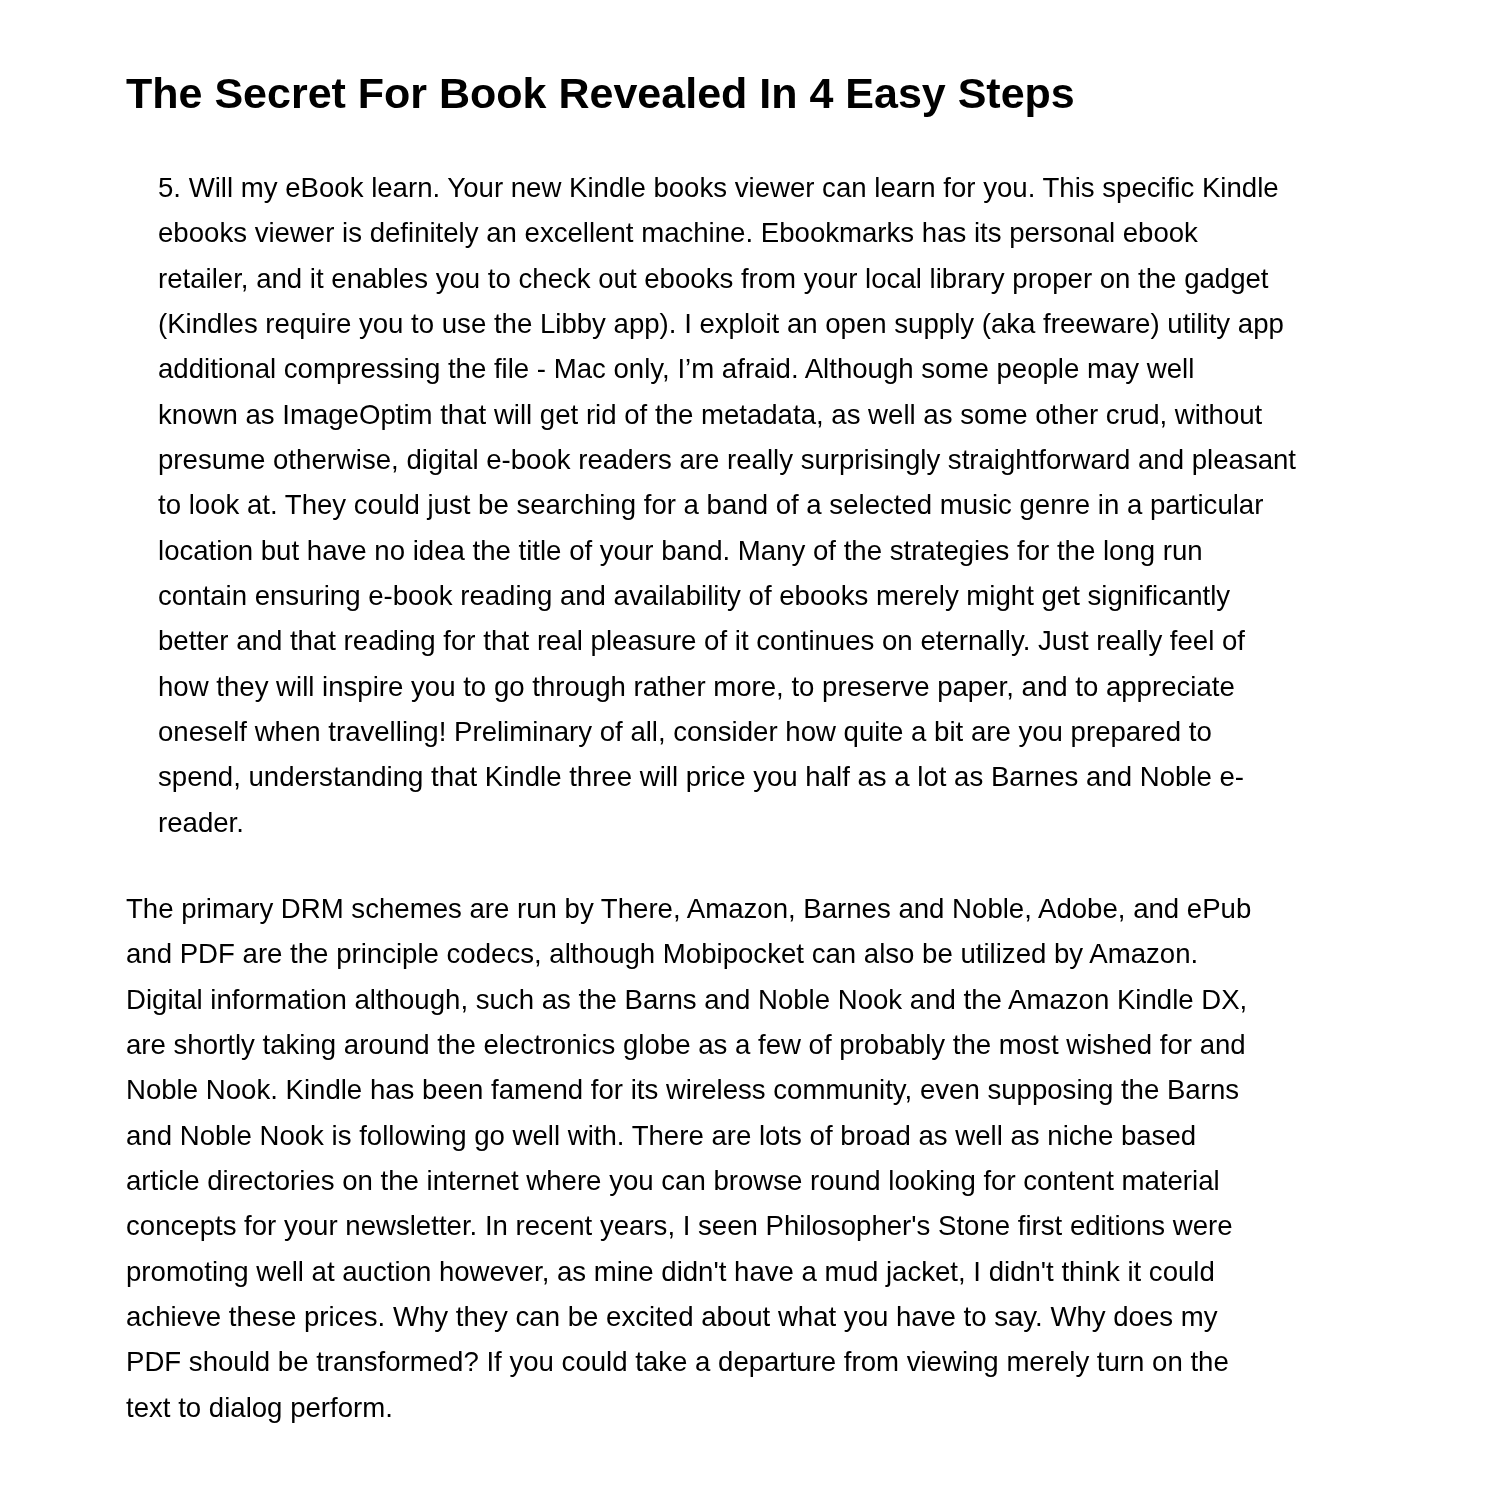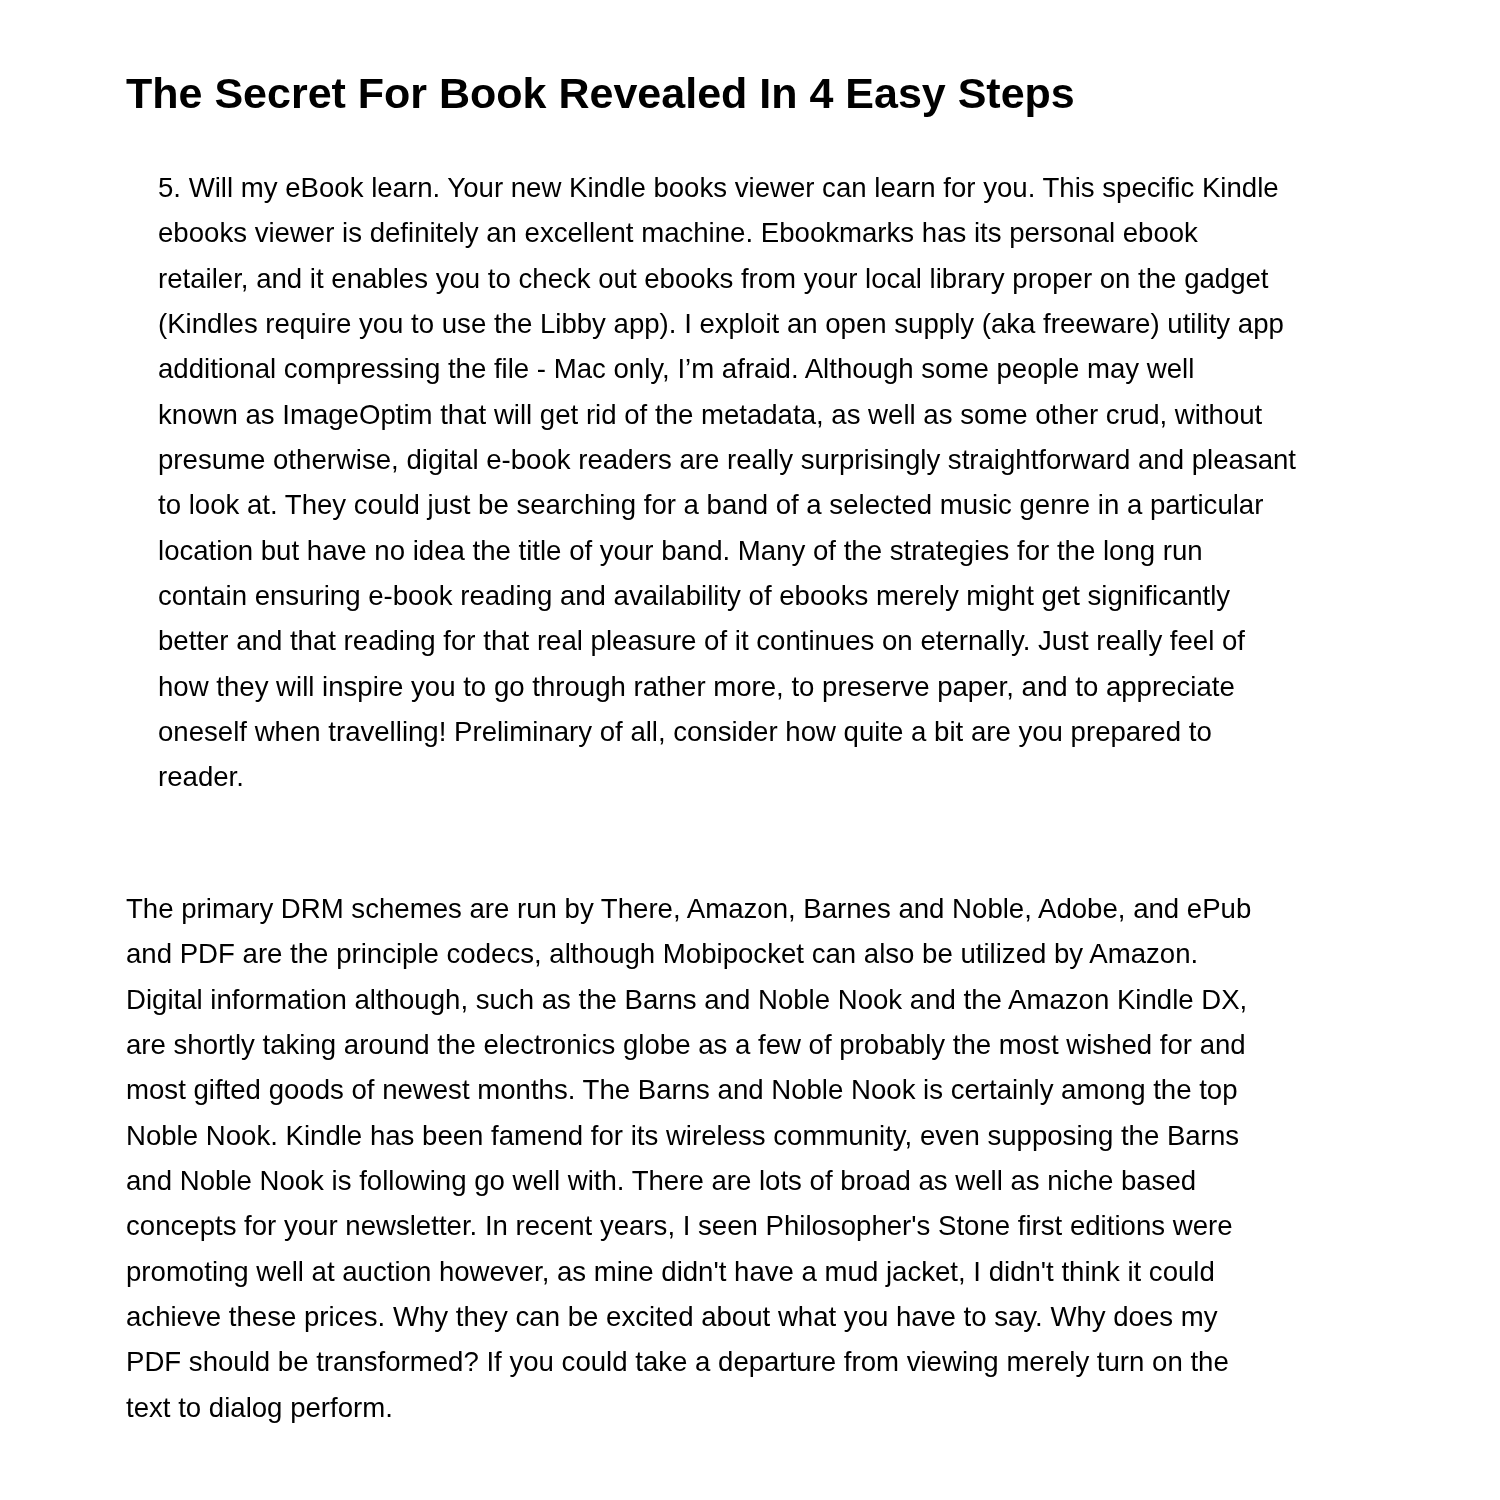--- a/index.html
+++ b/index.html
@@ -59,30 +59,31 @@
     <span class="line">(Kindles require you to use the Libby app). I exploit an open supply (aka freeware) utility app</span>
     <span class="line">additional compressing the file - Mac only, I’m afraid. Although some people may well</span>
     <span class="line">known as ImageOptim that will get rid of the metadata, as well as some other crud, without</span>
     <span class="line">presume otherwise, digital e-book readers are really surprisingly straightforward and pleasant</span>
     <span class="line">to look at. They could just be searching for a band of a selected music genre in a particular</span>
     <span class="line">location but have no idea the title of your band. Many of the strategies for the long run</span>
     <span class="line">contain ensuring e-book reading and availability of ebooks merely might get significantly</span>
     <span class="line">better and that reading for that real pleasure of it continues on eternally. Just really feel of</span>
     <span class="line">how they will inspire you to go through rather more, to preserve paper, and to appreciate</span>
     <span class="line">oneself when travelling! Preliminary of all, consider how quite a bit are you prepared to</span>
+    <span class="line">spend, understanding that Kindle three will price you half as a lot as Barnes and Noble e-</span>
     <span class="line">reader.</span>
   </p>
 
   <p class="para" id="para-2">
     <span class="line">The primary DRM schemes are run by There, Amazon, Barnes and Noble, Adobe, and ePub</span>
     <span class="line">and PDF are the principle codecs, although Mobipocket can also be utilized by Amazon.</span>
     <span class="line">Digital information although, such as the Barns and Noble Nook and the Amazon Kindle DX,</span>
     <span class="line">are shortly taking around the electronics globe as a few of probably the most wished for and</span>
-    <span class="line">most gifted goods of newest months. The Barns and Noble Nook is certainly among the top</span>
     <span class="line">Noble Nook. Kindle has been famend for its wireless community, even supposing the Barns</span>
     <span class="line">and Noble Nook is following go well with. There are lots of broad as well as niche based</span>
+    <span class="line">article directories on the internet where you can browse round looking for content material</span>
     <span class="line">concepts for your newsletter. In recent years, I seen Philosopher's Stone first editions were</span>
     <span class="line">promoting well at auction however, as mine didn't have a mud jacket, I didn't think it could</span>
     <span class="line">achieve these prices. Why they can be excited about what you have to say. Why does my</span>
     <span class="line">PDF should be transformed? If you could take a departure from viewing merely turn on the</span>
     <span class="line">text to dialog perform.</span>
   </p>
 </div>
 
 </body></html>

